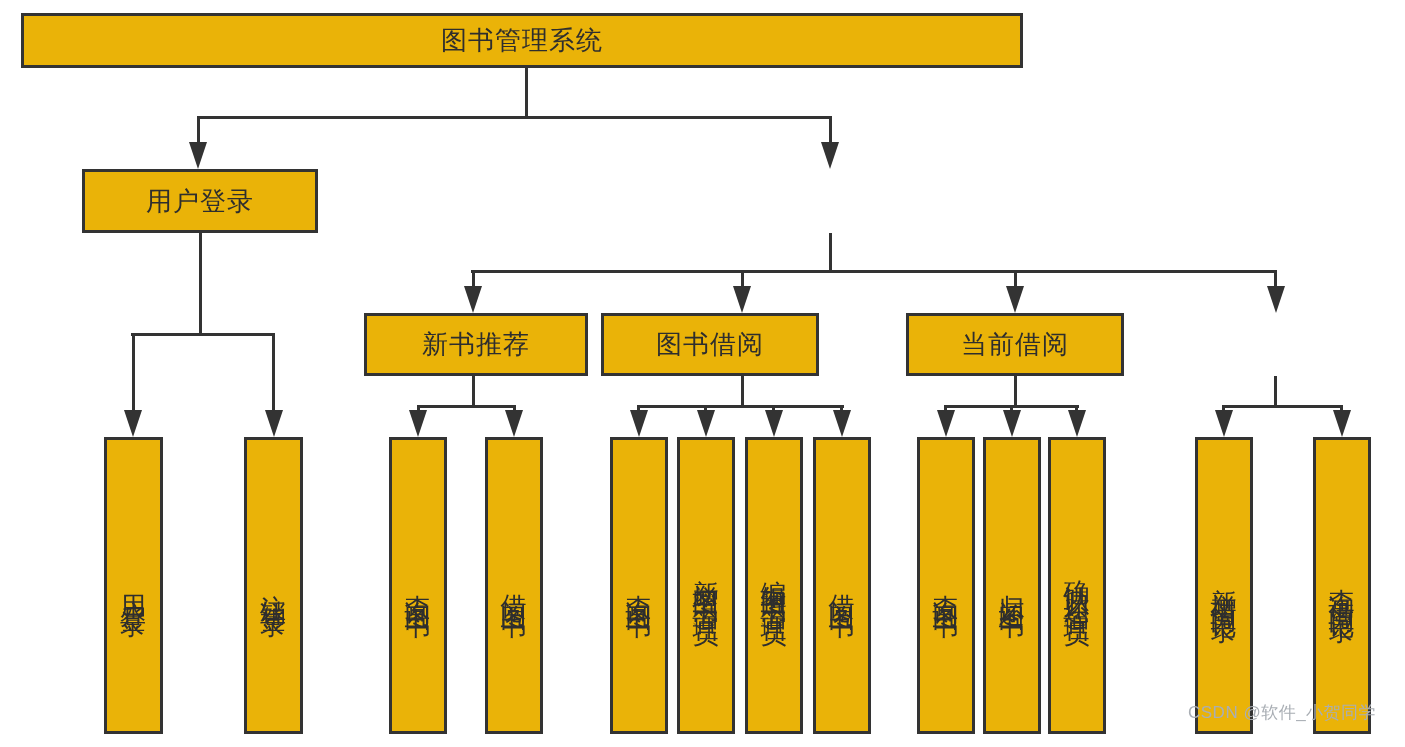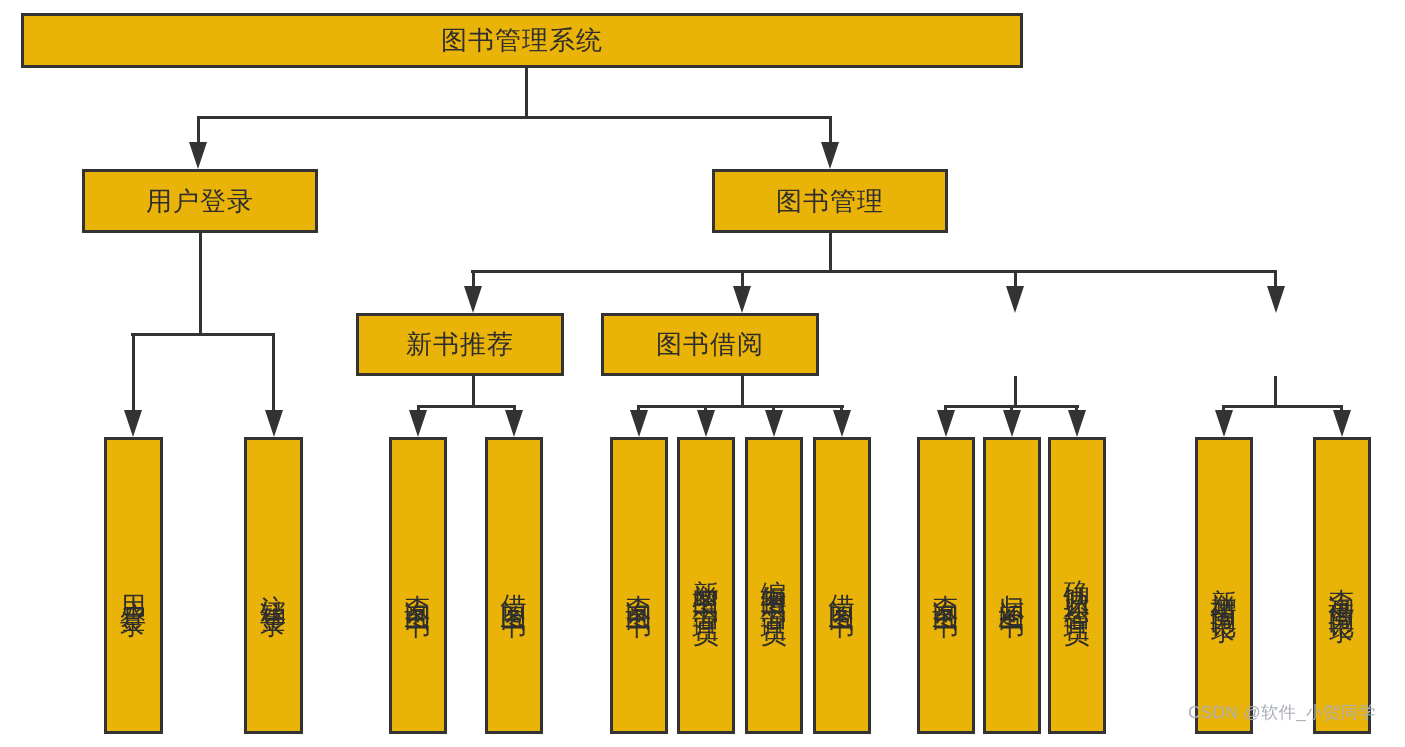--- a/index.html
+++ b/index.html
@@ -42,42 +42,42 @@
   <div class="box hbox" style="left:21px;top:13px;width:1002px;height:55px">图书管理系统</div>
 
   <div class="vl" style="left:525px;top:68px;height:50px"></div>
   <div class="hl" style="left:197px;top:116px;width:635px"></div>
   <div class="vl" style="left:197px;top:116px;height:29px"></div>
   <div class="arr" style="left:189px;top:142px"></div>
   <div class="vl" style="left:829px;top:116px;height:29px"></div>
   <div class="arr" style="left:821px;top:142px"></div>
 
   <div class="box hbox" style="left:82px;top:169px;width:236px;height:64px">用户登录</div>
-  <div class="box hbox" style="left:712px;top:169px;width:236px;height:64px">图书管理</div>
 
   <div class="vl" style="left:199px;top:233px;height:103px"></div>
   <div class="hl" style="left:131px;top:333px;width:144px"></div>
   <div class="vl" style="left:132px;top:333px;height:78px"></div>
   <div class="arr" style="left:124px;top:410px"></div>
   <div class="vl" style="left:272px;top:333px;height:78px"></div>
   <div class="arr" style="left:265px;top:410px"></div>
 
   <div class="vl" style="left:829px;top:233px;height:39px"></div>
   <div class="hl" style="left:471px;top:270px;width:806px"></div>
   <div class="vl" style="left:472px;top:270px;height:18px"></div>
   <div class="arr" style="left:464px;top:286px"></div>
   <div class="vl" style="left:741px;top:270px;height:18px"></div>
   <div class="arr" style="left:733px;top:286px"></div>
   <div class="vl" style="left:1014px;top:270px;height:18px"></div>
   <div class="arr" style="left:1006px;top:286px"></div>
   <div class="vl" style="left:1274px;top:270px;height:18px"></div>
   <div class="arr" style="left:1267px;top:286px"></div>
 
-  <div class="box hbox" style="left:356px;top:313px;width:208px;height:63px">新书推荐</div>
+  <div class="box hbox" style="left:364px;top:313px;width:224px;height:63px">新书推荐</div>
   <div class="box hbox" style="left:601px;top:313px;width:218px;height:63px">图书借阅</div>
+  <div class="box hbox" style="left:906px;top:313px;width:218px;height:63px">当前借阅</div>
 
   <div class="vl" style="left:472px;top:376px;height:31px"></div>
   <div class="hl" style="left:417px;top:405px;width:99px"></div>
   <div class="vl" style="left:417px;top:405px;height:10px"></div>
   <div class="arr" style="left:409px;top:410px"></div>
   <div class="vl" style="left:513px;top:405px;height:10px"></div>
   <div class="arr" style="left:505px;top:410px"></div>
 
   <div class="vl" style="left:741px;top:376px;height:31px"></div>
   <div class="hl" style="left:638px;top:405px;width:206px"></div>

